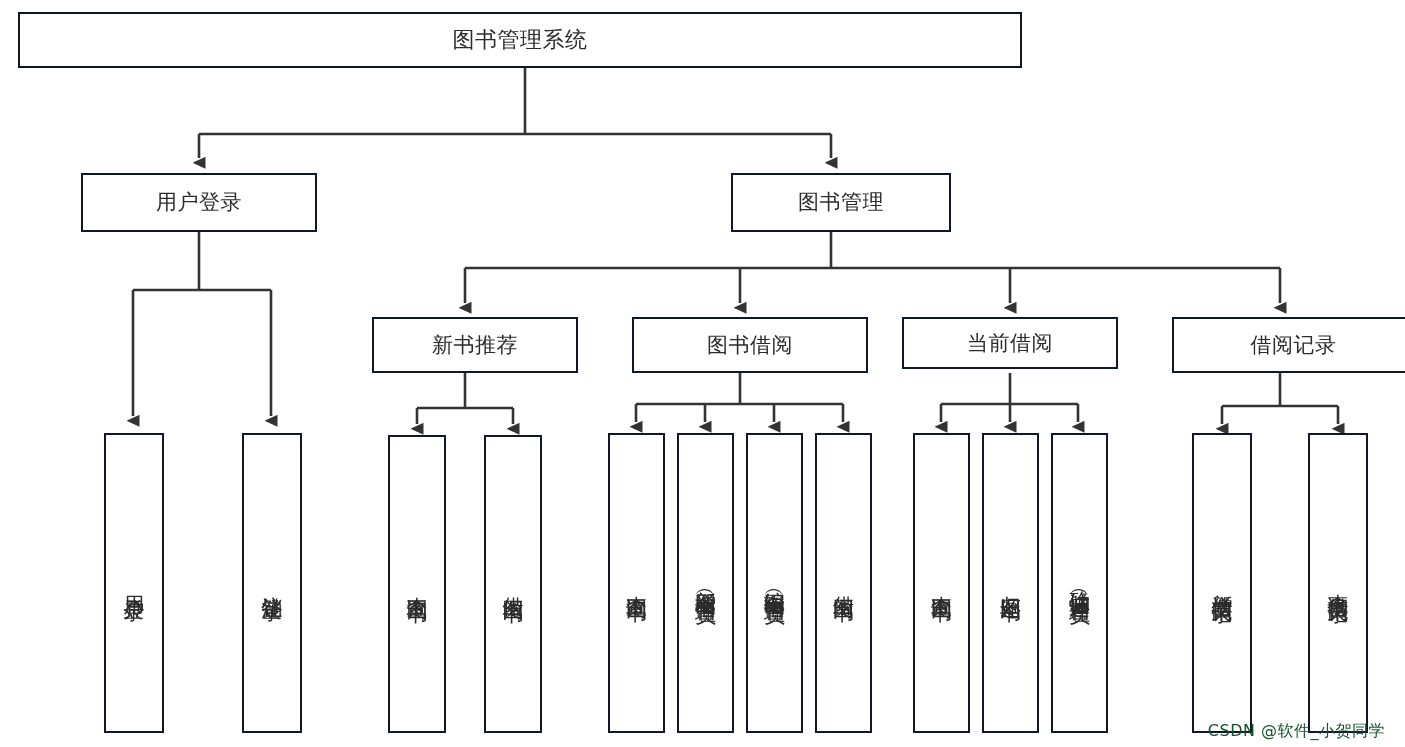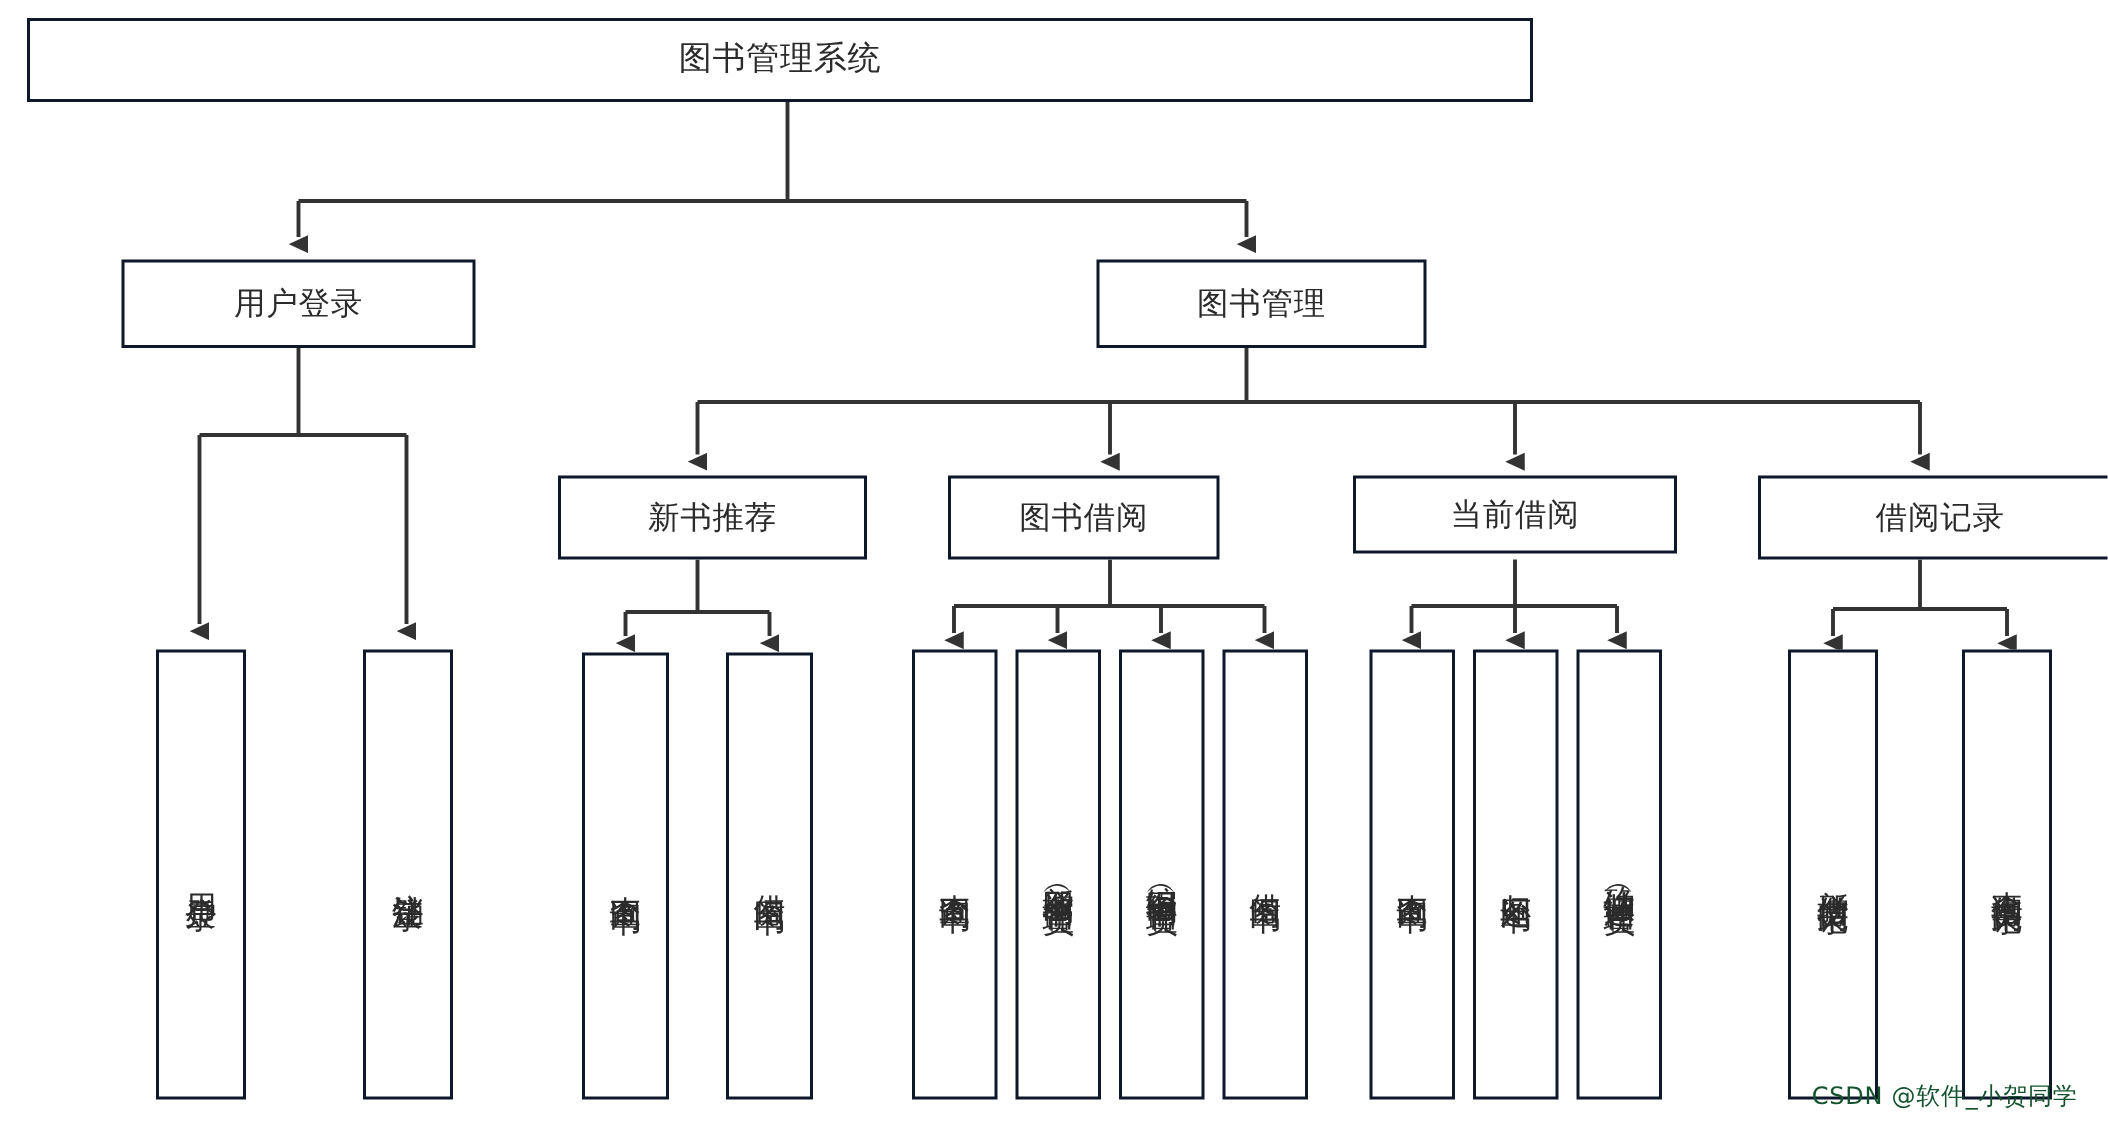--- a/index.html
+++ b/index.html
@@ -137,21 +137,21 @@
   </div>
 
   <div class="node horiz" style="left:712px; top:173px; width:220px; height:59px;margin-left:19px;">
     <span class="lbl">图书管理</span>
   </div>
 
   <div class="node horiz" style="left:372px; top:317px; width:206px; height:56px;">
     <span class="lbl">新书推荐</span>
   </div>
 
-  <div class="node horiz" style="left:632px; top:317px; width:181px; height:56px;">
+  <div class="node horiz" style="left:632px; top:317px; width:236px; height:56px;">
     <span class="lbl">图书借阅</span>
   </div>
 
   <div class="node horiz" style="left:902px; top:317px; width:216px; height:52px;">
     <span class="lbl">当前借阅</span>
   </div>
 
   <div class="node horiz" style="left:1172px; top:317px; width:243px; height:56px;">
     <span class="lbl">借阅记录</span>
   </div>

